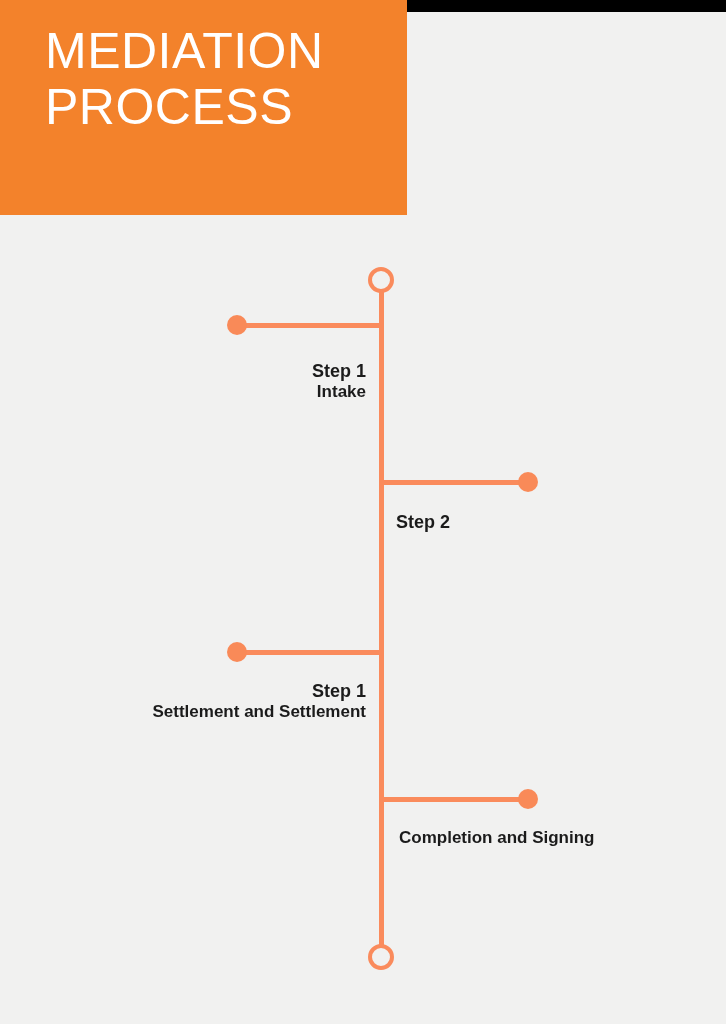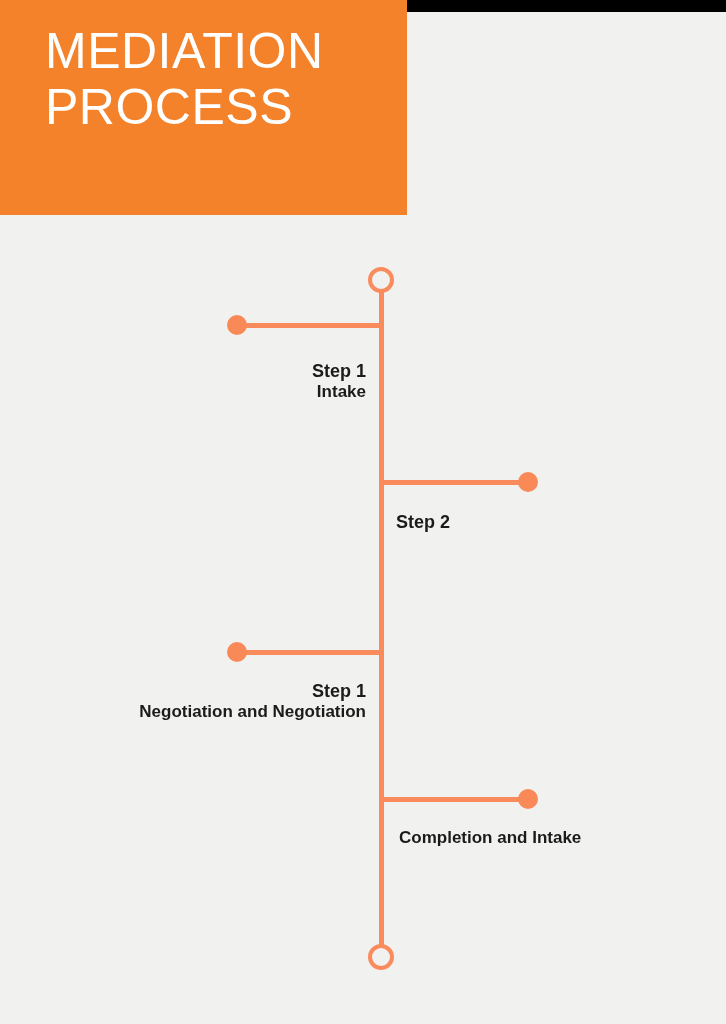--- a/index.html
+++ b/index.html
@@ -140,22 +140,22 @@
   <div class="branch" style="left:382px; top:480px; width:146px;"></div>
   <div class="branch-dot" style="left:518px; top:472px;"></div>
   <div class="step-label left-align" style="left:388px; top:511px; width:320px;margin-left:8px;">
     <span class="step-title">Step 2</span>
   </div>
 
   <div class="branch" style="left:237px; top:650px; width:145px;"></div>
   <div class="branch-dot" style="left:227px; top:642px;"></div>
   <div class="step-label right-align" style="left:26px; top:680px; width:340px;">
     <span class="step-title">Step 1</span>
-    <span class="step-desc">Negotiation and Negotiation</span>
+    <span class="step-desc">Settlement and Settlement</span>
   </div>
 
   <div class="branch" style="left:382px; top:797px; width:146px;"></div>
   <div class="branch-dot" style="left:518px; top:789px;"></div>
   <div class="step-label left-align" style="left:399px; top:828px; width:320px;">
-    <span class="step-desc">Completion and Intake</span>
+    <span class="step-desc">Completion and Signing</span>
   </div>
 
 </div>
 
 </body></html>

